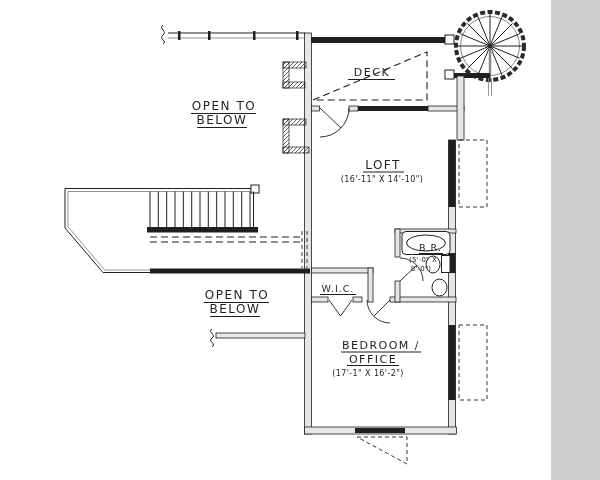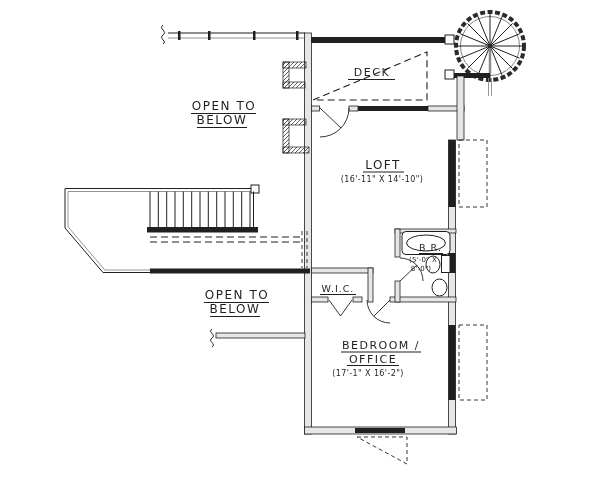--- a/index.html
+++ b/index.html
@@ -1,20 +1,20 @@
 <!DOCTYPE html>
 <html style="--background: #ffffff; --line: #1f1f1f; --wall-fill: #e6e6e6; --wall-dark: #1f1f1f; --rail-gray: #8a8a8a;"><head>
 <meta charset="utf-8">
 <style>
   :root{
     --background:#ffffff; --line:#1f1f1f; --wall-fill:#e6e6e6;
     --wall-dark:#1f1f1f; --rail-gray:#8a8a8a;
   }
   html,body{margin:0;padding:0;background:#cfcfcf;}
-  .canvas{width:600px;height:480px;background:var(--background);position:relative;overflow:hidden;}
+  .canvas{width:551px;height:480px;background:var(--background);position:relative;overflow:hidden;}
   svg{display:block;}
   text{font-family:"DejaVu Sans",sans-serif;fill:var(--line);}
   .lbl{font-size:11px;letter-spacing:1.5px;}
   .lbl-big{font-size:12px;letter-spacing:1.5px;}
   .lbl-md{font-size:9.5px;letter-spacing:1px;}
   .dims{font-size:8px;letter-spacing:0.4px;}
   .dims-sm{font-size:7px;letter-spacing:0.2px;}
   .wall{fill:var(--wall-fill);stroke:var(--line);stroke-width:0.8;}
   .wall-dark{fill:var(--wall-dark);stroke:none;}
   .thin{stroke:var(--line);fill:none;stroke-width:1;}

